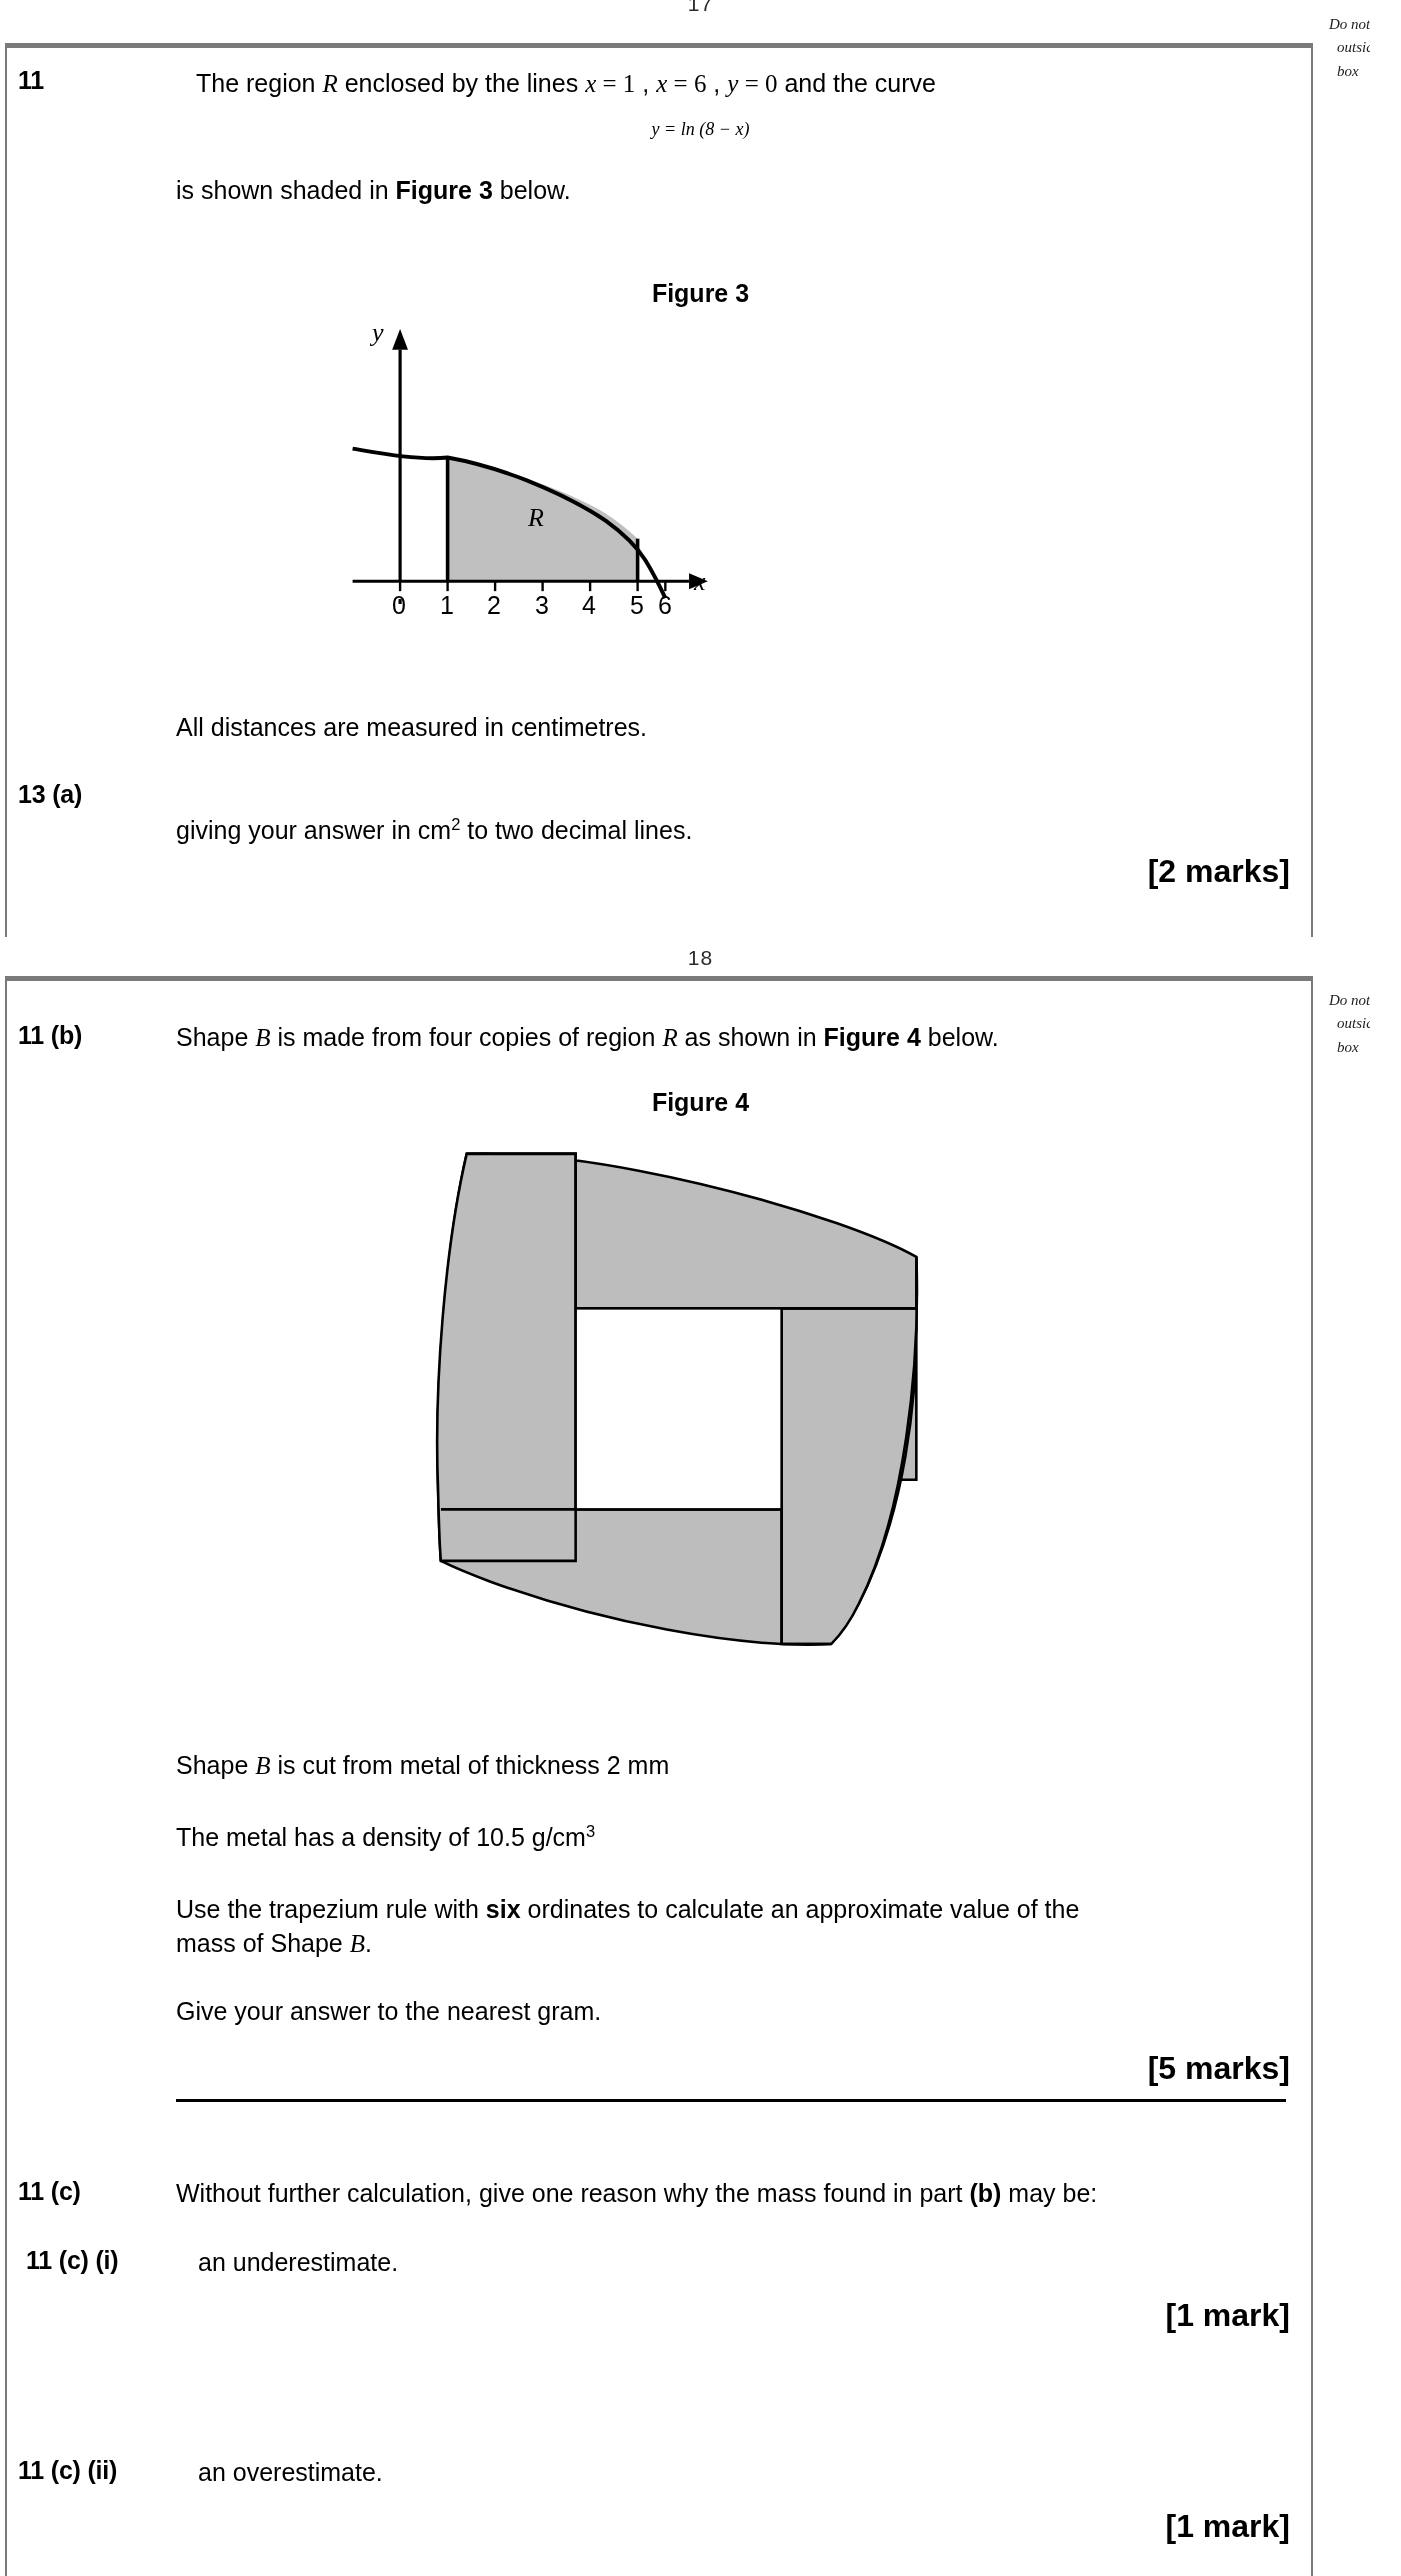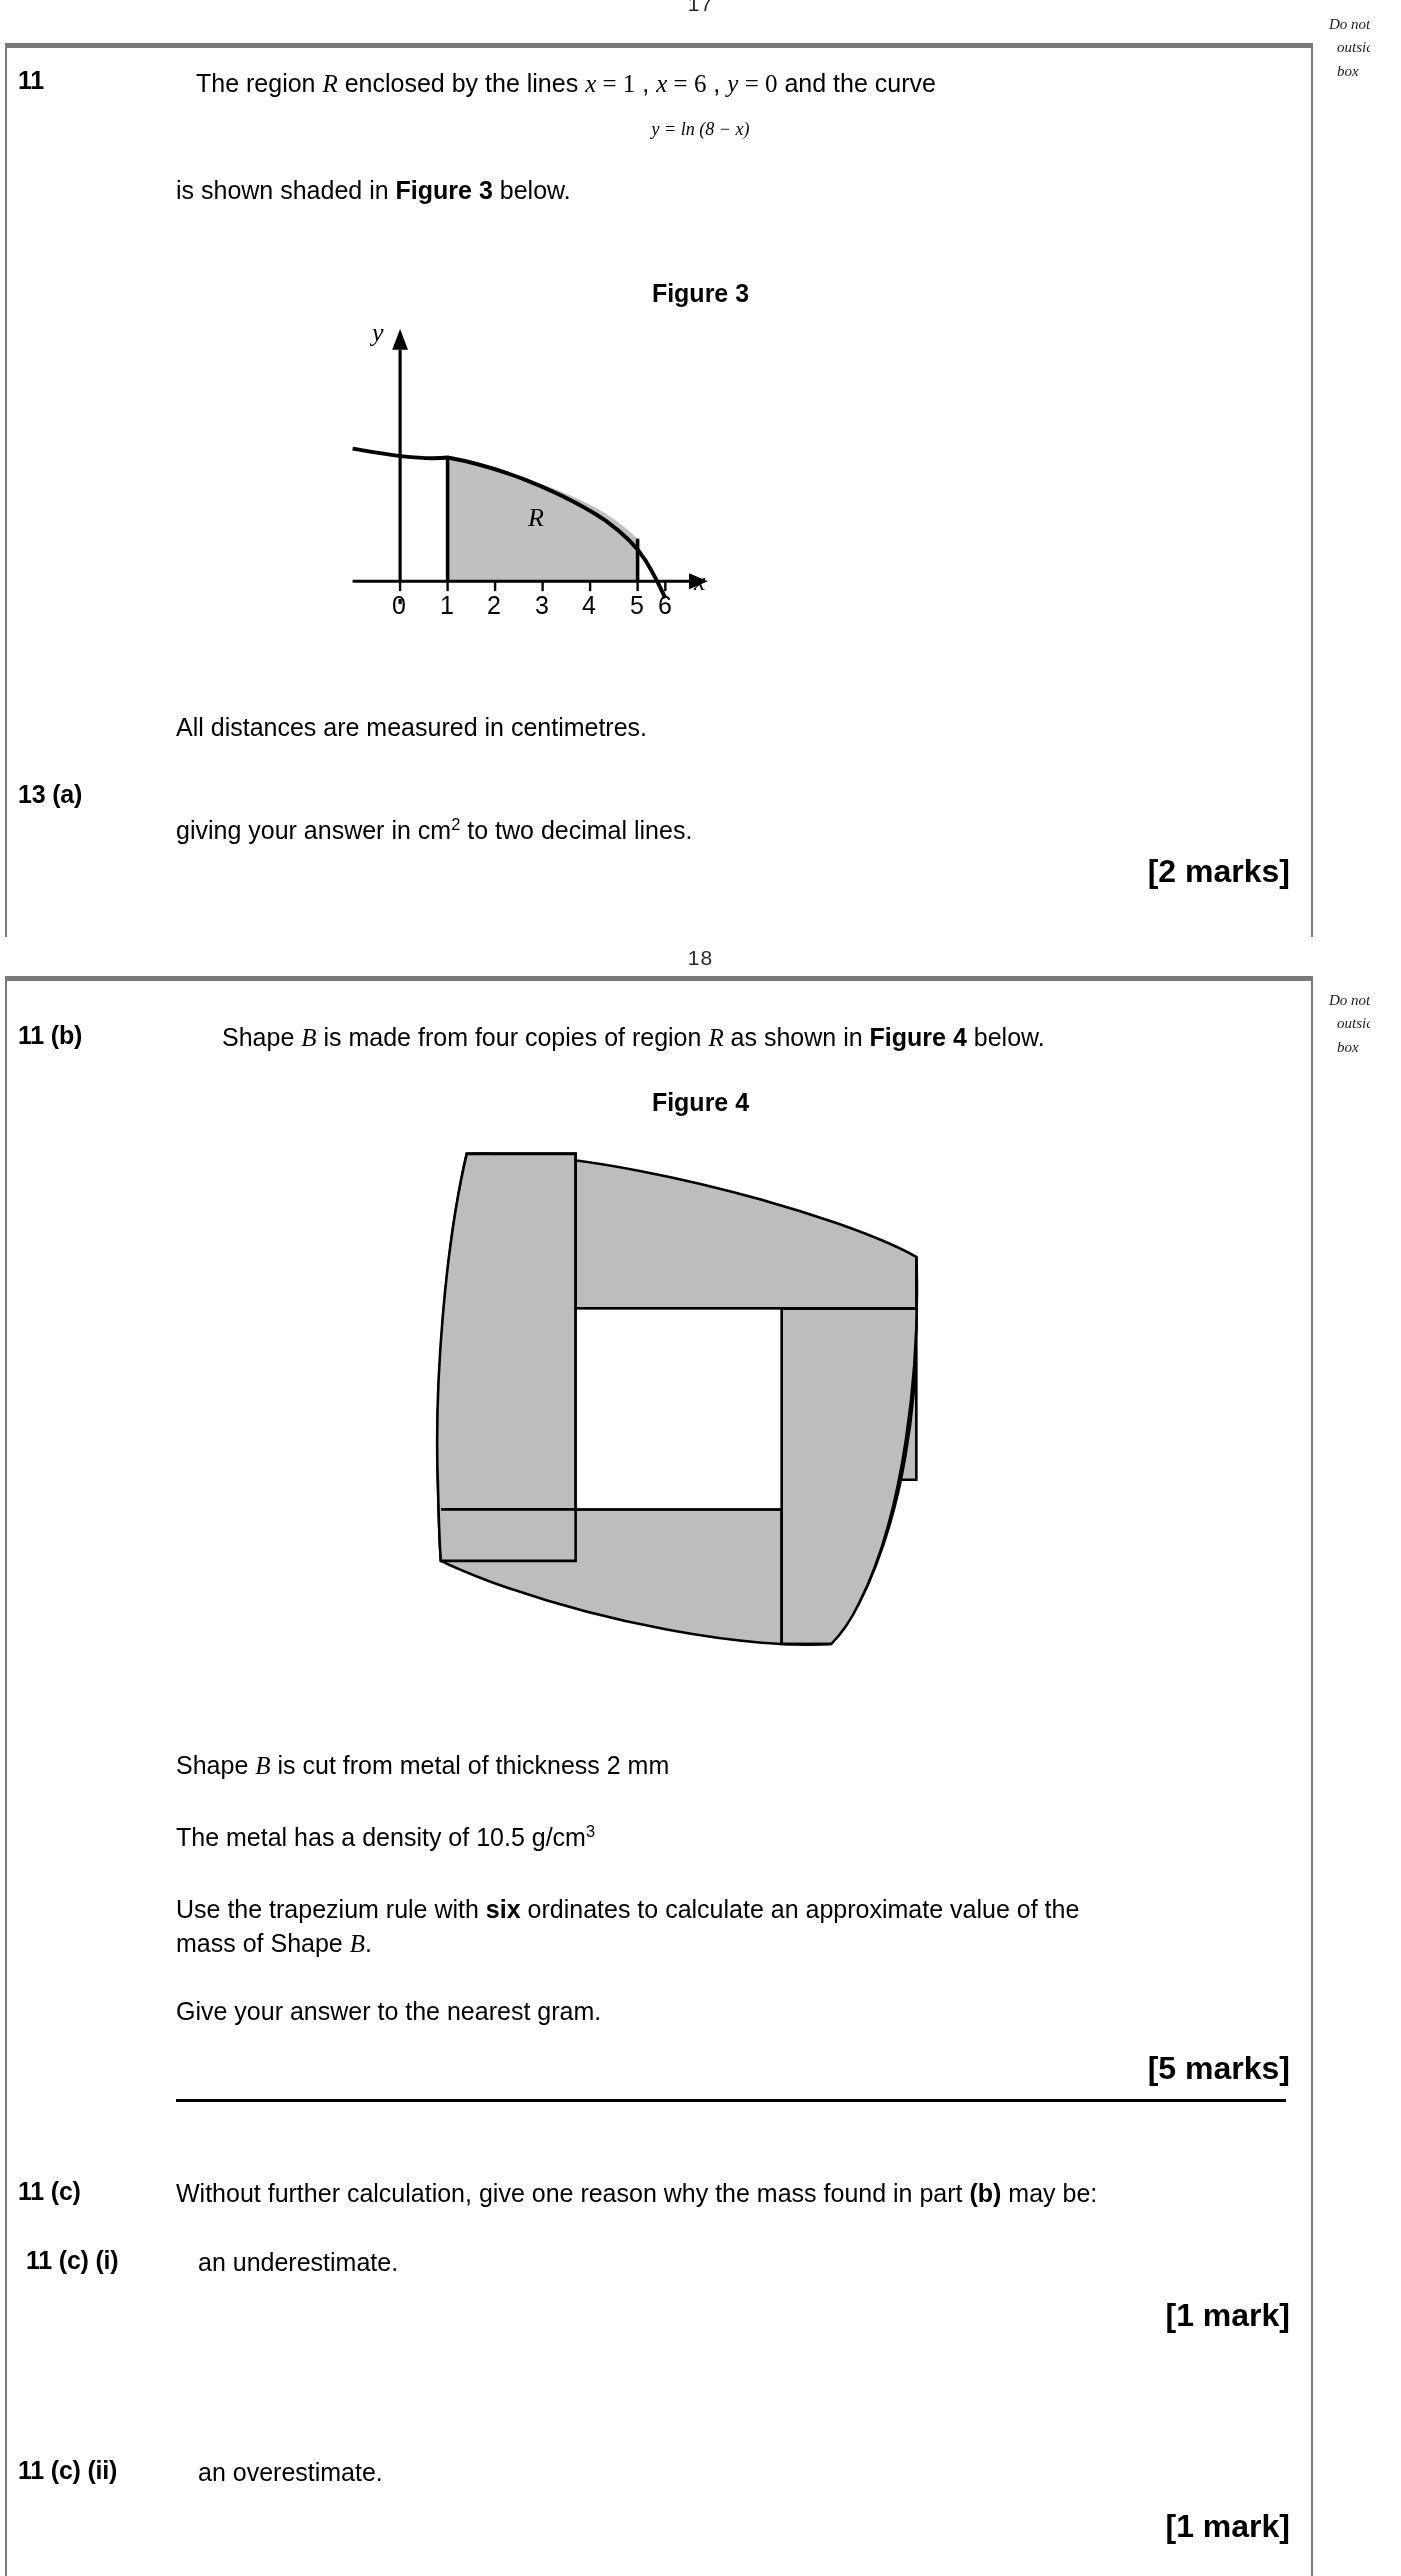--- a/index.html
+++ b/index.html
@@ -150,21 +150,21 @@
 <div class="page-border" style="left:5px;width:1308px;top:976px;height:1600px;"></div>
 
 <div class="margin-note" style="left:1329px;top:989px;">
   <span>Do not write</span><br>
   <span style="margin-left:8px;">outside the</span><br>
   <span style="margin-left:8px;">box</span>
 </div>
 
 <div class="qnum" style="left:18px;top:1021px;">11 (b)</div>
 
-<div class="qbody" style="left:176px;top:1021px;width:1100px;margin-left:46px;">
+<div class="qbody" style="left:176px;top:1021px;width:1100px;">
   <span>Shape </span><span class="mi">B</span><span> is made from four copies of region </span><span class="mi">R</span><span> as shown in </span><b>Figure 4</b><span> below.</span>
 </div>
 
 <div class="figtitle" style="left:0;top:1088px;">Figure 4</div>
 
 <div style="position:absolute;left:411px;top:1138px;width:565px;height:515px;">
   <svg width="565" height="515" viewBox="0 0 570 520">
     <g stroke="#000" stroke-width="2.6" stroke-linejoin="miter" fill="#bdbdbd">
 
       <path d="M 56,16

